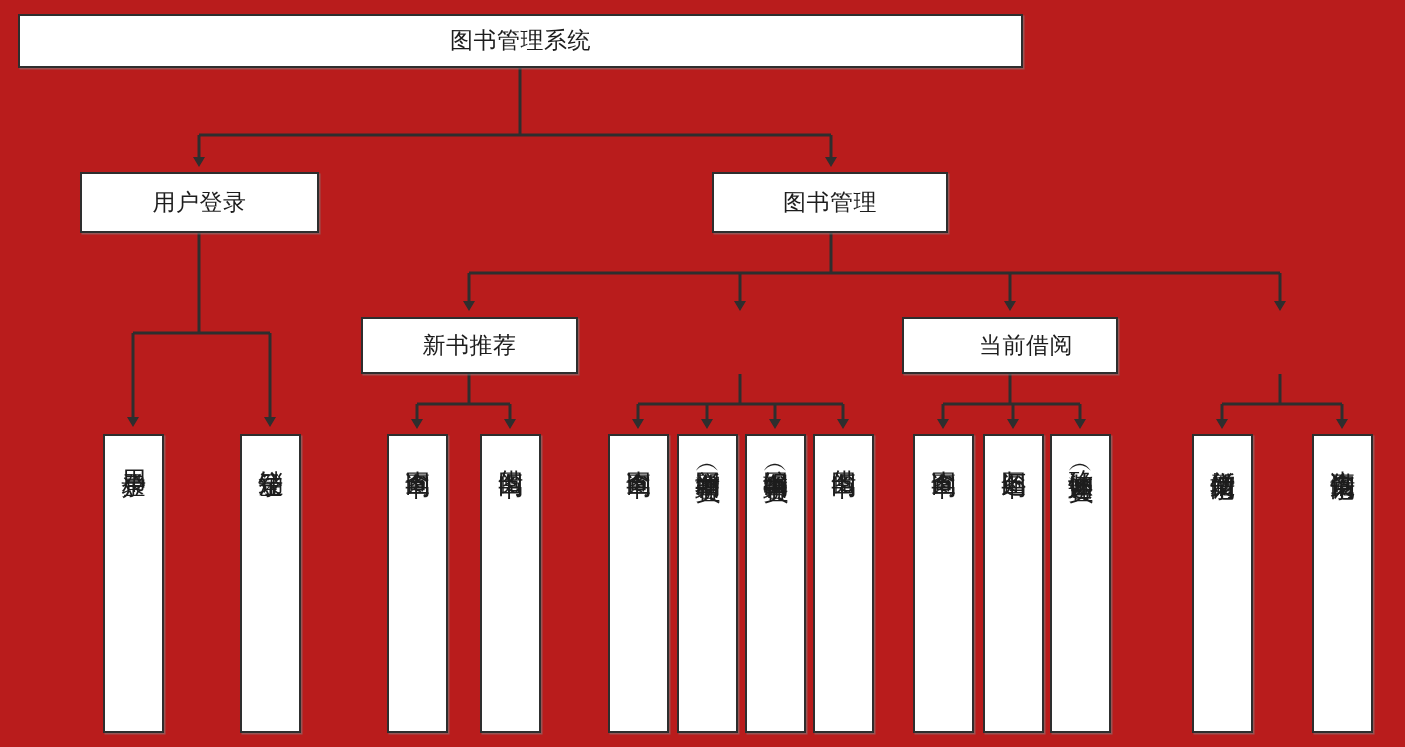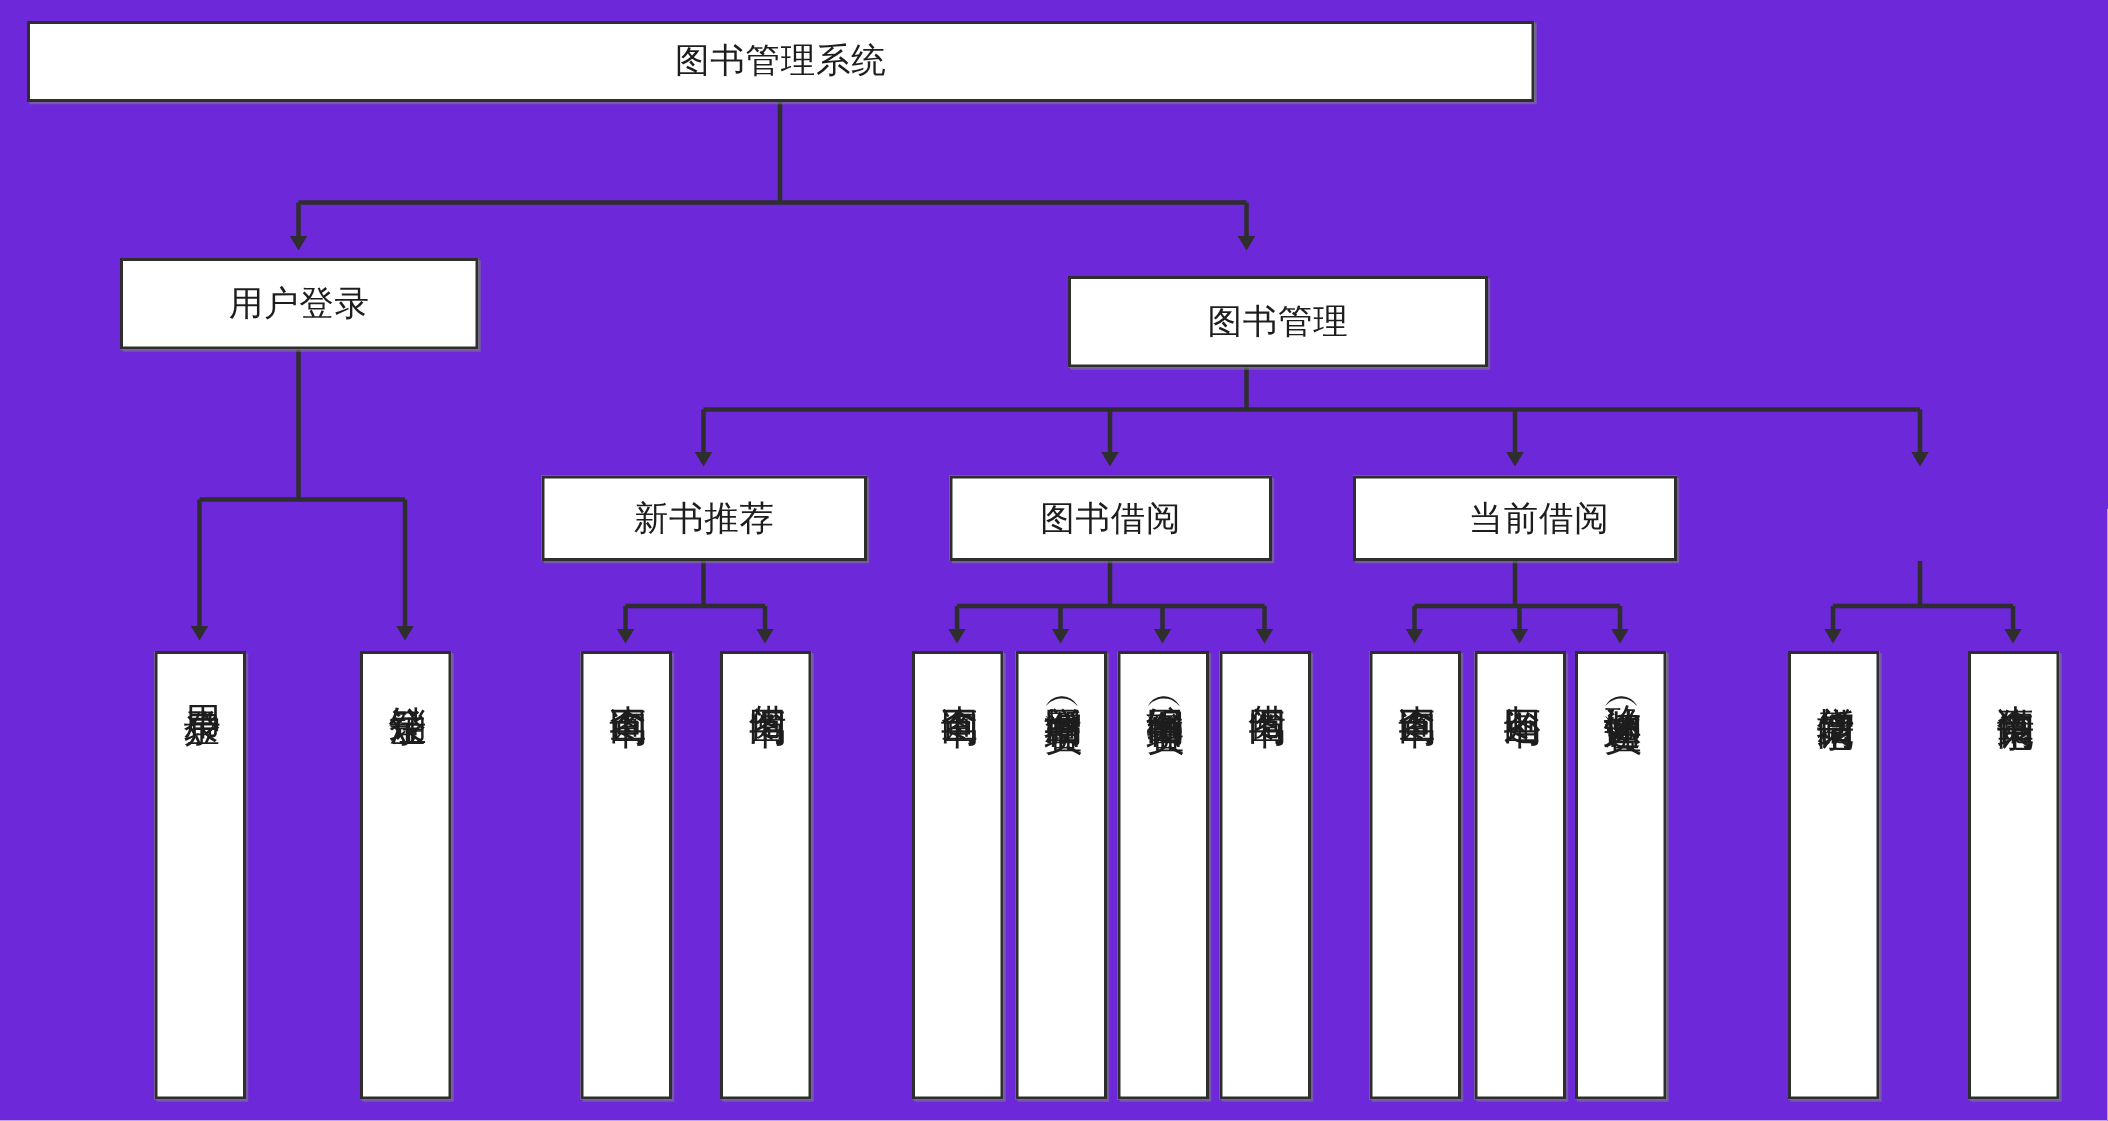--- a/index.html
+++ b/index.html
@@ -7,21 +7,21 @@
     padding: 0;
     background: #ffffff;
   }
   body {
     font-family: "Liberation Sans", "DejaVu Sans", sans-serif;
   }
   #canvas {
     position: relative;
     width: 1405px;
     height: 747px;
-    background: #6d28d9;
+    background: #b91c1c;
     overflow: hidden;
   }
   svg.edges {
     position: absolute;
     left: 0;
     top: 0;
     width: 1405px;
     height: 747px;
     pointer-events: none;
   }
@@ -131,31 +131,28 @@
   </svg>
 
   <div class="node root horizontal" style="left:18px; top:14px; width:1005px; height:54px;">
     <span class="label">图书管理系统</span>
   </div>
 
   <div class="node horizontal" style="left:80px; top:172px; width:239px; height:61px;">
     <span class="label">用户登录</span>
   </div>
 
-  <div class="node horizontal" style="left:712px; top:184px; width:280px; height:61px;">
+  <div class="node horizontal" style="left:712px; top:172px; width:236px; height:61px;">
     <span class="label">图书管理</span>
   </div>
 
   <div class="node horizontal" style="left:361px; top:317px; width:217px; height:57px;">
     <span class="label">新书推荐</span>
   </div>
 
-  <div class="node horizontal" style="left:633px; top:317px; width:215px; height:57px;">
-    <span class="label">图书借阅</span>
-  </div>
 
   <div class="node horizontal" style="left:902px; top:317px; width:216px; height:57px;padding-left:32px;">
     <span class="label">当前借阅</span>
   </div>
 
 
   <div class="node vertical" style="left:103px; top:434px; width:61px; height:299px;">
     <span class="label">用户登录</span>
   </div>
 

